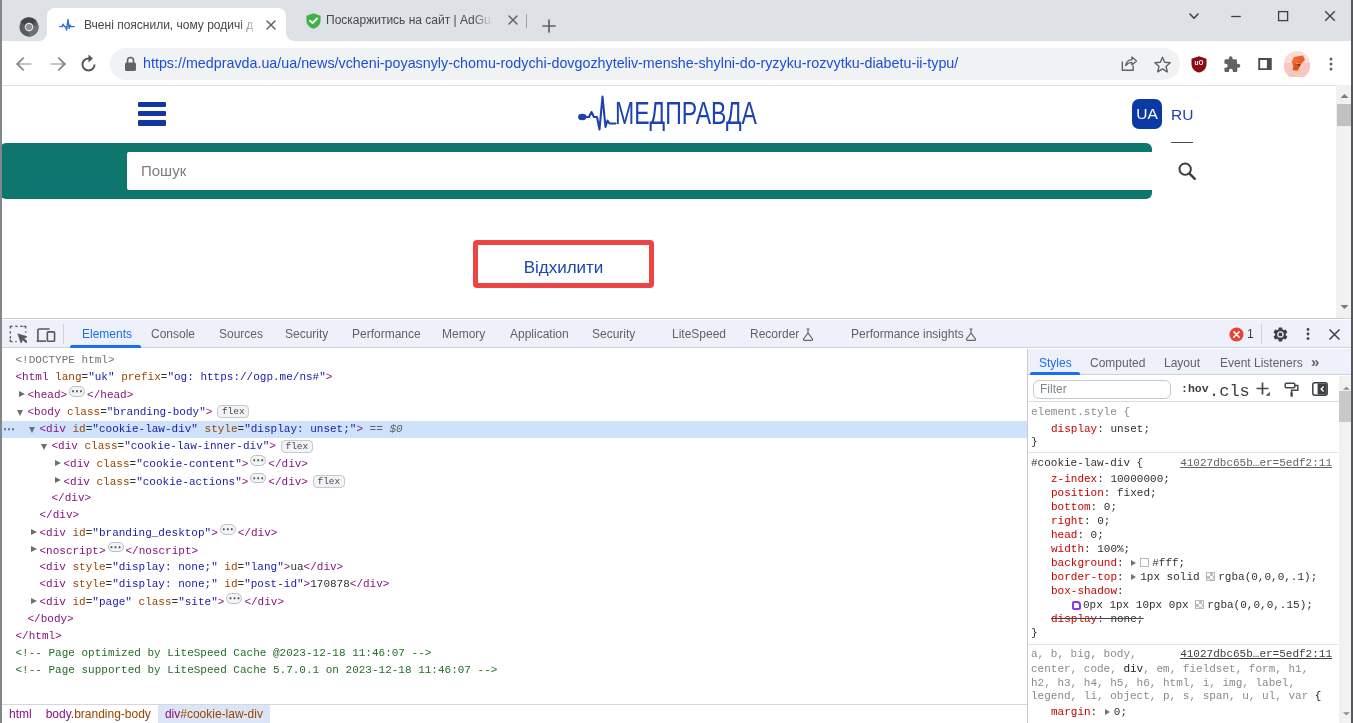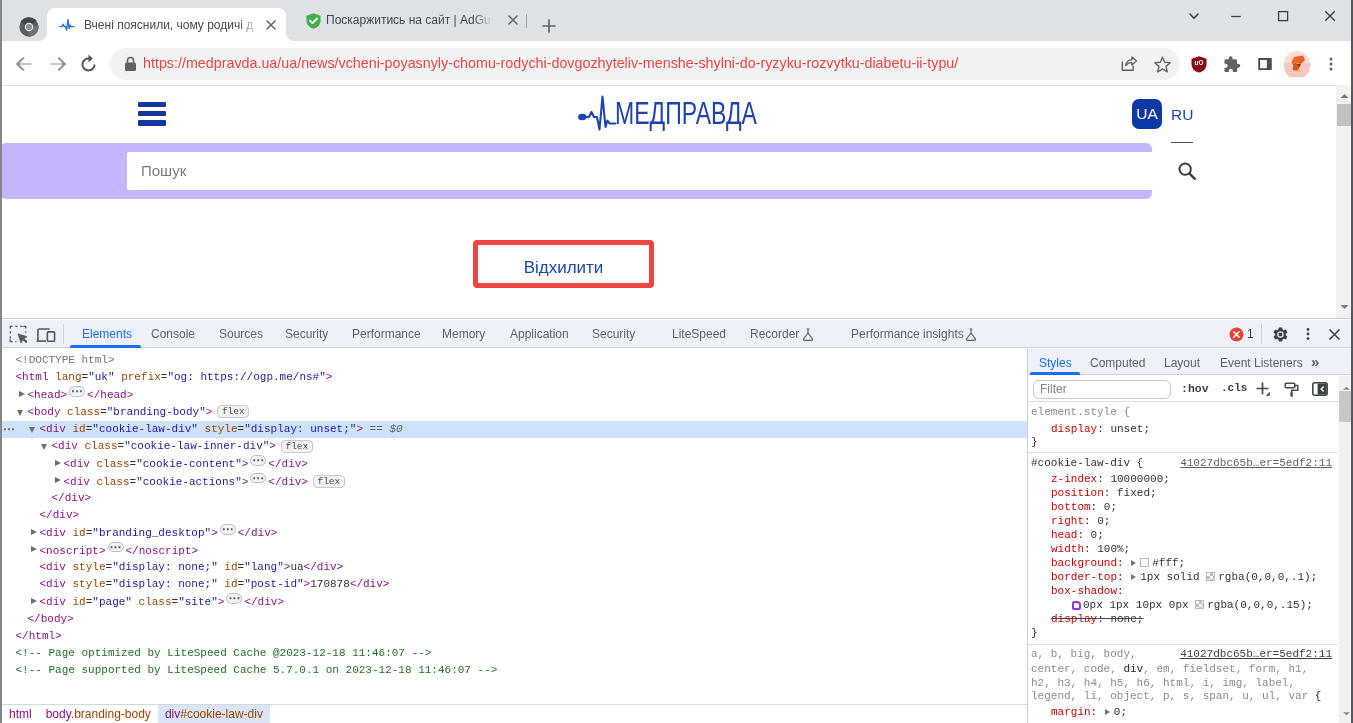--- a/index.html
+++ b/index.html
@@ -17,25 +17,25 @@
 .tab-active::after { content:''; position:absolute; right:-8px; bottom:0; width:8px; height:8px;
   background:radial-gradient(circle at 8px 0, #dee1e6 7.6px, #fff 8px); }
 .tab-title { position:absolute; font-size:12px; color:#45494d; white-space:nowrap; overflow:hidden; }
 .tab-x { position:absolute; width:16px; height:16px; color:#5f6368; }
 
 
 #toolbar { position:absolute; left:0; top:41px; width:1353px; height:45px; background:#fff;
   border-bottom:1px solid #dfe1e5; }
 #omnibox { position:absolute; left:110px; top:7px; width:1070px; height:32px; background:#f0f2f4;
   border-radius:16px; }
-#urltext { position:absolute; left:143px; top:14px; font-size:14.3px; color:#ef4444; letter-spacing:0; }
+#urltext { position:absolute; left:143px; top:14px; font-size:14.3px; color:#1d4ed8; letter-spacing:0; }
 
 
 #page { position:absolute; left:0; top:86px; width:1336px; height:232px; background:#fff; }
-#bluebar { position:absolute; left:0; top:57px; width:1152px; height:56px; background:#c4b5fd;border-radius:6px; }
+#bluebar { position:absolute; left:0; top:57px; width:1152px; height:56px; background:#0f766e;border-radius:6px; }
 #searchbox { position:absolute; left:127px; top:9px; width:1082px; height:38px; background:#fff; border-radius:2px; }
 .btn { position:absolute; top:154px; width:181px; height:48px; border-radius:4px;
   font-size:17px; text-align:center; line-height:46px; }
 #btn-decline { left:473px; background:#fff; border:5px solid #ef4444; color:#1c46af; }
 #btn-accept { left:682px; background:#0c3aa5; color:#fff; font-weight:bold; }
 
 
 #pagescroll { position:absolute; left:1336px; top:85px; width:17px; height:233px; background:#f1f1f1; }
 
 
@@ -349,21 +349,21 @@
         <span style="position:absolute;left:11px;top:7px;color:#1a6ef5">Styles</span>
         <div style="position:absolute;left:2px;top:23px;width:50px;height:3px;background:#1a6ef5;border-radius:2px 2px 0 0"></div>
         <span style="position:absolute;left:62px;top:7px">Computed</span>
         <span style="position:absolute;left:136px;top:7px">Layout</span>
         <span style="position:absolute;left:192px;top:7px">Event Listeners</span>
         <span style="position:absolute;left:283px;top:4px;font-size:15px;color:#5f6368;font-weight:bold">»</span>
       </div>
       <div id="ss-filter">
         <div id="filterbox">Filter</div>
         <span style="position:absolute;left:153px;top:6px;font-family:'Liberation Mono',monospace;font-size:11.5px;color:#3c4043;font-weight:bold">:hov</span>
-        <span style="position:absolute;left:193px;top:6px;font-family:'Liberation Mono',monospace;font-size:11px;color:#3c4043;font-weight:bold">.cls</span>
+        <span style="position:absolute;left:181px;top:6px;font-family:'Liberation Mono',monospace;font-size:17px;color:#3c4043;font-weight:normal">.cls</span>
         <svg width="14" height="14" style="position:absolute;left:228px;top:6px" viewBox="0 0 14 14">
           <path d="M6.5 0.5 V12.5 M0.5 6.5 H12.5" stroke="#44474b" stroke-width="1.7"></path>
           <path d="M13.8 9.8 V13.8 H9.8 Z" fill="#44474b"></path>
         </svg>
         <svg width="15" height="15" style="position:absolute;left:256px;top:6px" viewBox="0 0 15 15">
           <rect x="1.2" y="1.2" width="9.6" height="4.6" rx="1" fill="none" stroke="#44474b" stroke-width="1.5"></rect>
           <path d="M10.8 3.5 H13.8 V8.2 H7.6 V11" fill="none" stroke="#44474b" stroke-width="1.5"></path>
           <rect x="6.4" y="10.5" width="2.4" height="4.2" fill="#44474b"></rect>
         </svg>
         <svg width="16" height="14" style="position:absolute;left:284px;top:6px" viewBox="0 0 16 14">

